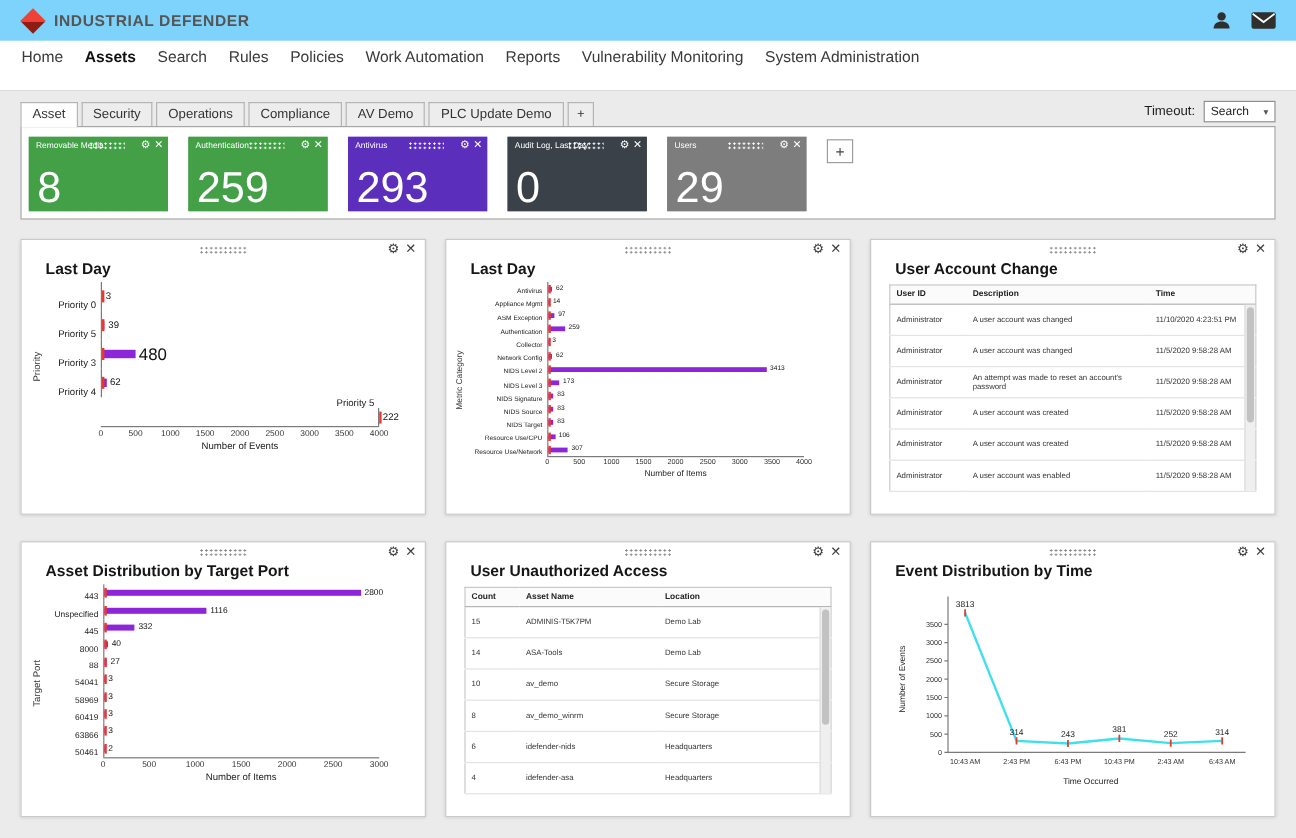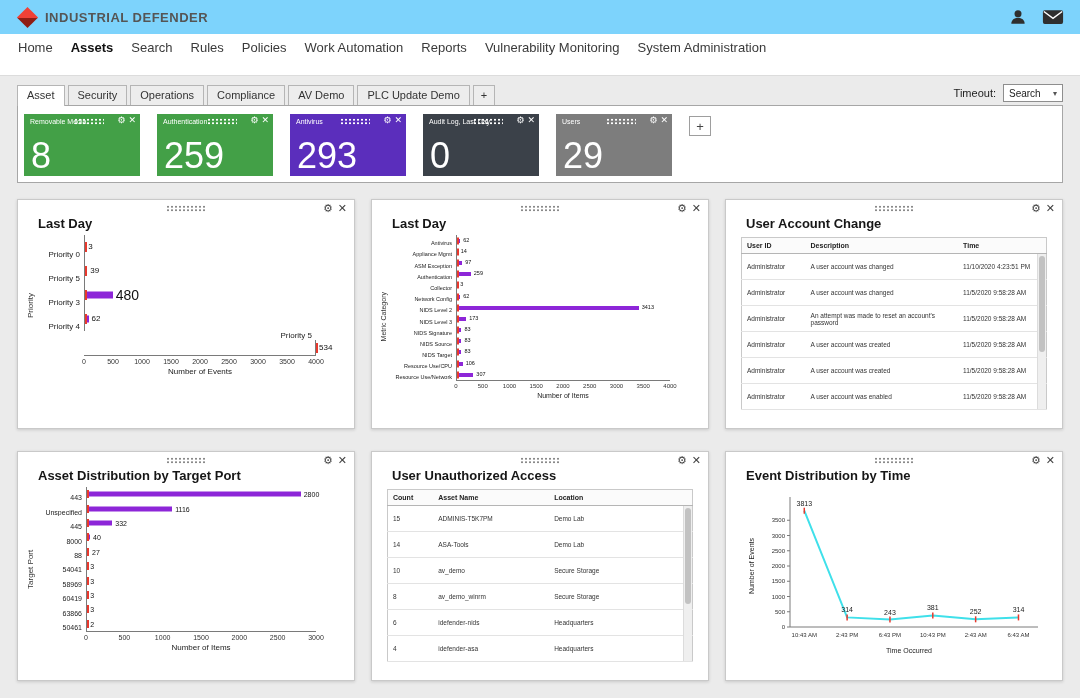--- a/index.html
+++ b/index.html
@@ -208,21 +208,21 @@
                   <i class="bar" style="width: 1.55%; height: 7px; background: rgb(141, 38, 216);"></i>
                   <i class="redtick" style="height: 10px; background: rgb(232, 57, 46);"></i>
                   <span class="val" style="left: calc(1.55% + 3px); font-size: 8px;">62</span>
                 </div>
               </div>
               <div class="hrow" style="height: 24px; flex-direction: column;">
                 <span class="ycat" style="width: 46px; font-size: 8px;">Priority 5</span>
                 <div class="track">
                   <i class="bar" style="width: 9.35%; height: 7px; background: rgb(141, 38, 216);"></i>
                   <i class="redtick" style="height: 10px; background: rgb(232, 57, 46);"></i>
-                  <span class="val" style="left: calc(9.35% + 3px); font-size: 8px;">534</span>
+                  <span class="val" style="left: calc(9.35% + 3px); font-size: 8px;">222</span>
                 </div>
               </div>
               <div class="xaxis" style="margin-left: 46px;">
                 <span class="xtick" style="left: 0%; font-size: 7px;">0</span>
                 <span class="xtick" style="left: 12.5%; font-size: 7px;">500</span>
                 <span class="xtick" style="left: 25%; font-size: 7px;">1000</span>
                 <span class="xtick" style="left: 37.5%; font-size: 7px;">1500</span>
                 <span class="xtick" style="left: 50%; font-size: 7px;">2000</span>
                 <span class="xtick" style="left: 62.5%; font-size: 7px;">2500</span>
                 <span class="xtick" style="left: 75%; font-size: 7px;">3000</span>

